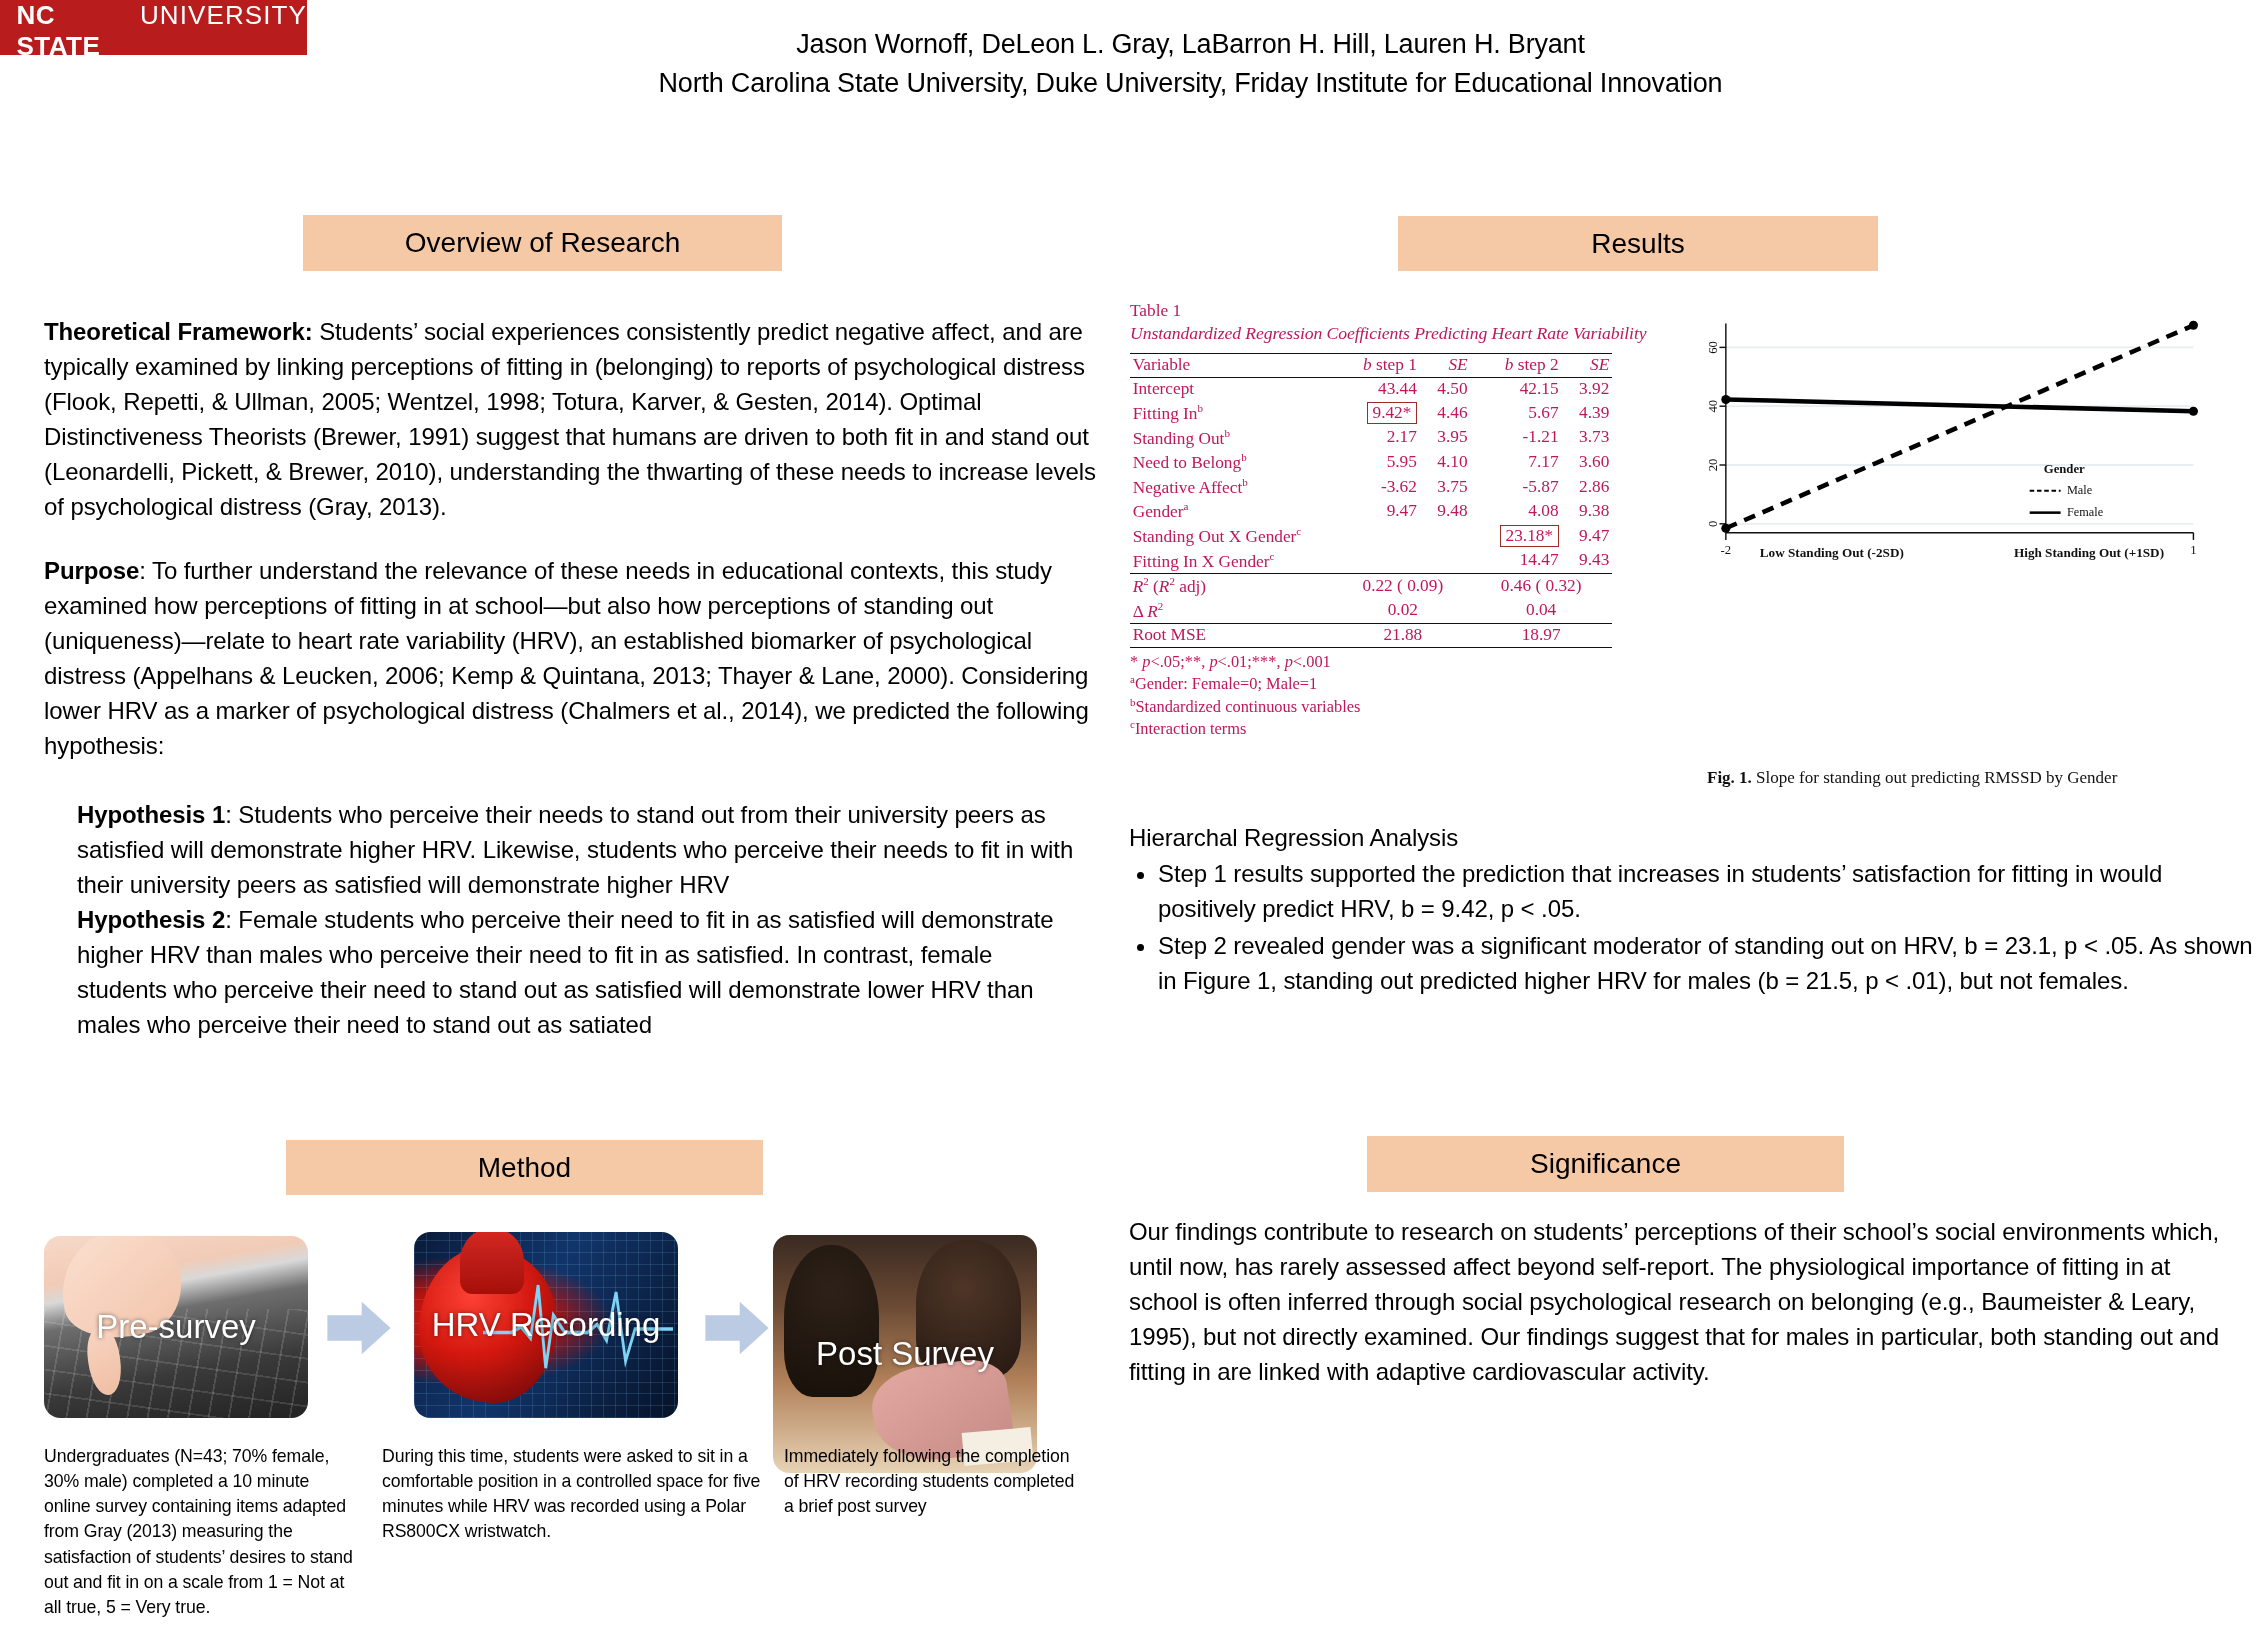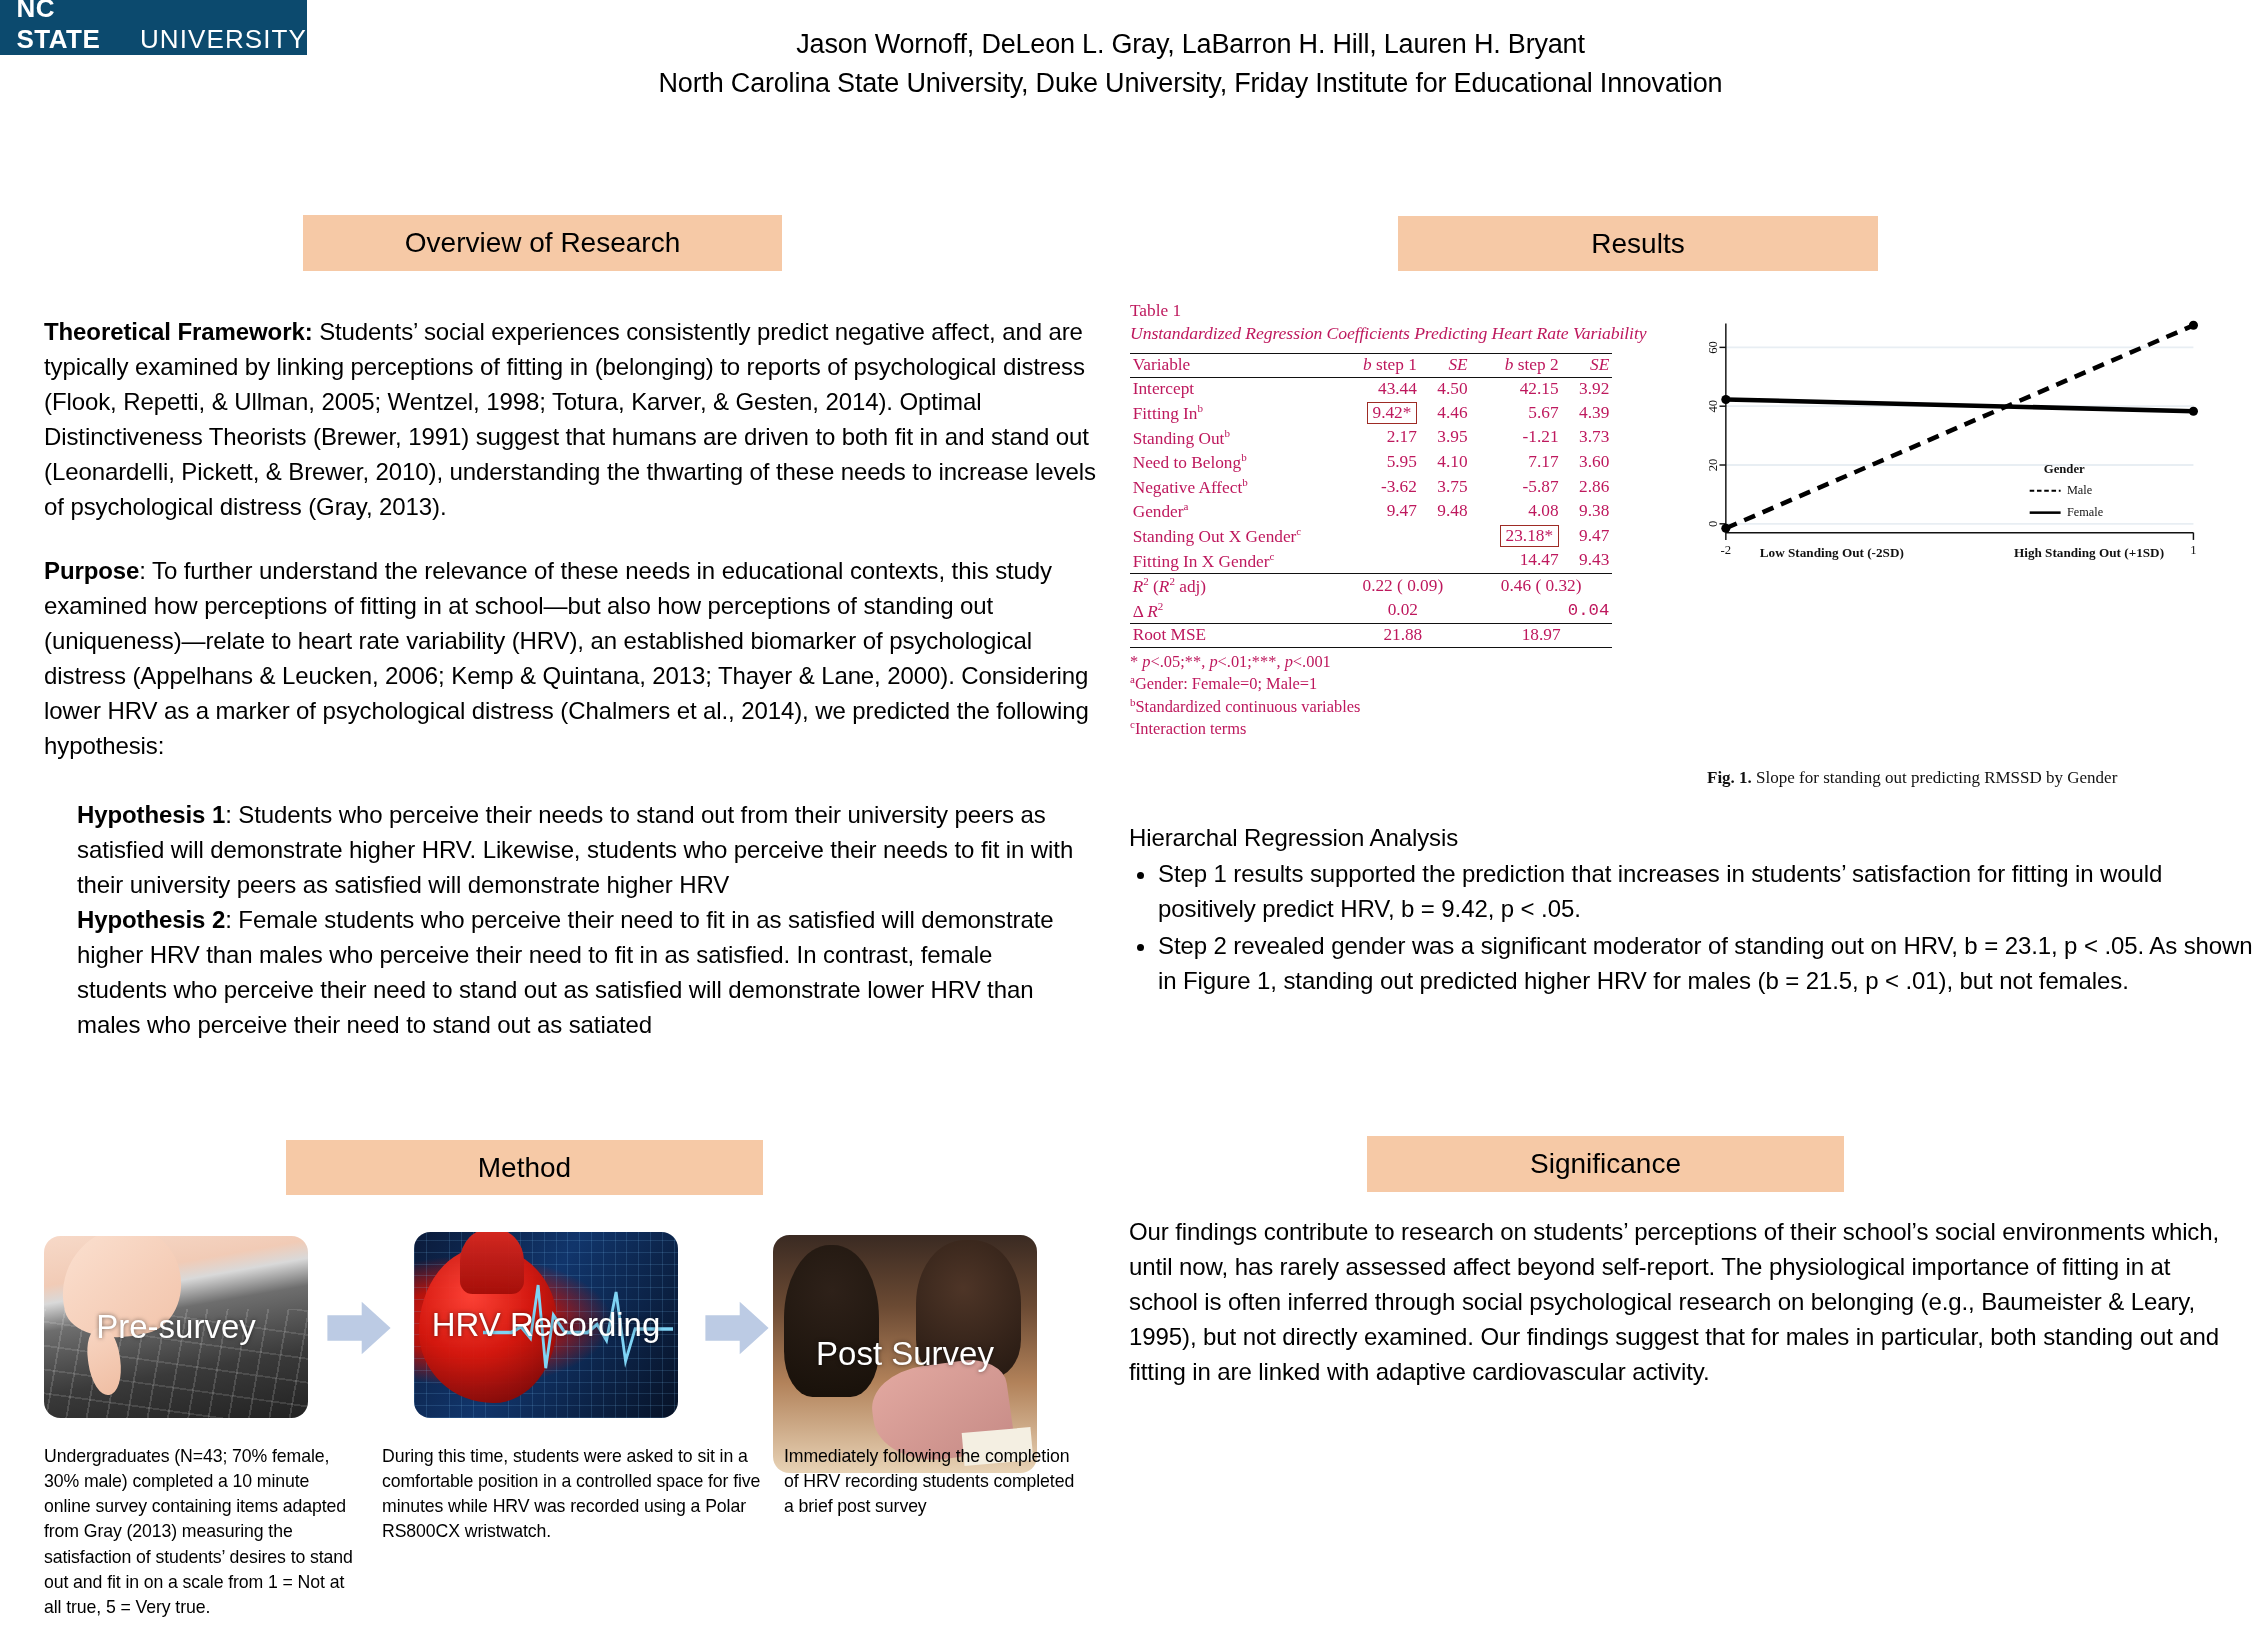--- a/index.html
+++ b/index.html
@@ -14,23 +14,23 @@
     font-family: "Liberation Sans", sans-serif;
     color: #000000;
     overflow: hidden;
   }
 
   
   #ncsu-logo {
     position: absolute;
     left: 0px; top: 0px;
     width: 307px; height: 55px;
-    background: #0c4a6e;
+    background: #b91c1c;
     display: flex;
-    align-items: flex-end;
+    align-items: flex-start;
     padding-left: 16.4px;
     box-sizing: border-box;
   }
   #ncsu-logo .lg-bold {
     color: #ffffff;
     font-weight: bold;
     font-size: 26px;
     letter-spacing: 0.5px;
     font-family: "Liberation Sans", sans-serif;
   }
@@ -446,21 +446,21 @@
       </tbody>
     <tbody id="table1-stats">
         <tr class="rule-top">
           <td><i>R</i><sup>2</sup> (<i>R</i><sup>2</sup> adj)</td>
           <td colspan="2" style="text-align: center;">0.22 ( 0.09)</td>
           <td colspan="2" style="text-align: center;">0.46 ( 0.32)</td>
         </tr>
         <tr class="rule-bottom">
           <td>Δ <i>R</i><sup>2</sup></td>
           <td colspan="2" style="text-align: center;">0.02</td>
-          <td colspan="2" style=" font-family: Liberation Mono, monospace;">0.04</td>
+          <td colspan="2" style="text-align: center;">0.04</td>
         </tr>
         <tr class="rule-bottom">
           <td>Root MSE</td>
           <td colspan="2" style="text-align: center;">21.88</td>
           <td colspan="2" style="text-align: center;">18.97</td>
         </tr>
       </tbody>
   </table>
   <div class="notes" id="table1-notes">
       <div>* <i>p</i>&lt;.05;**, <i>p</i>&lt;.01;***, <i>p</i>&lt;.001</div>

